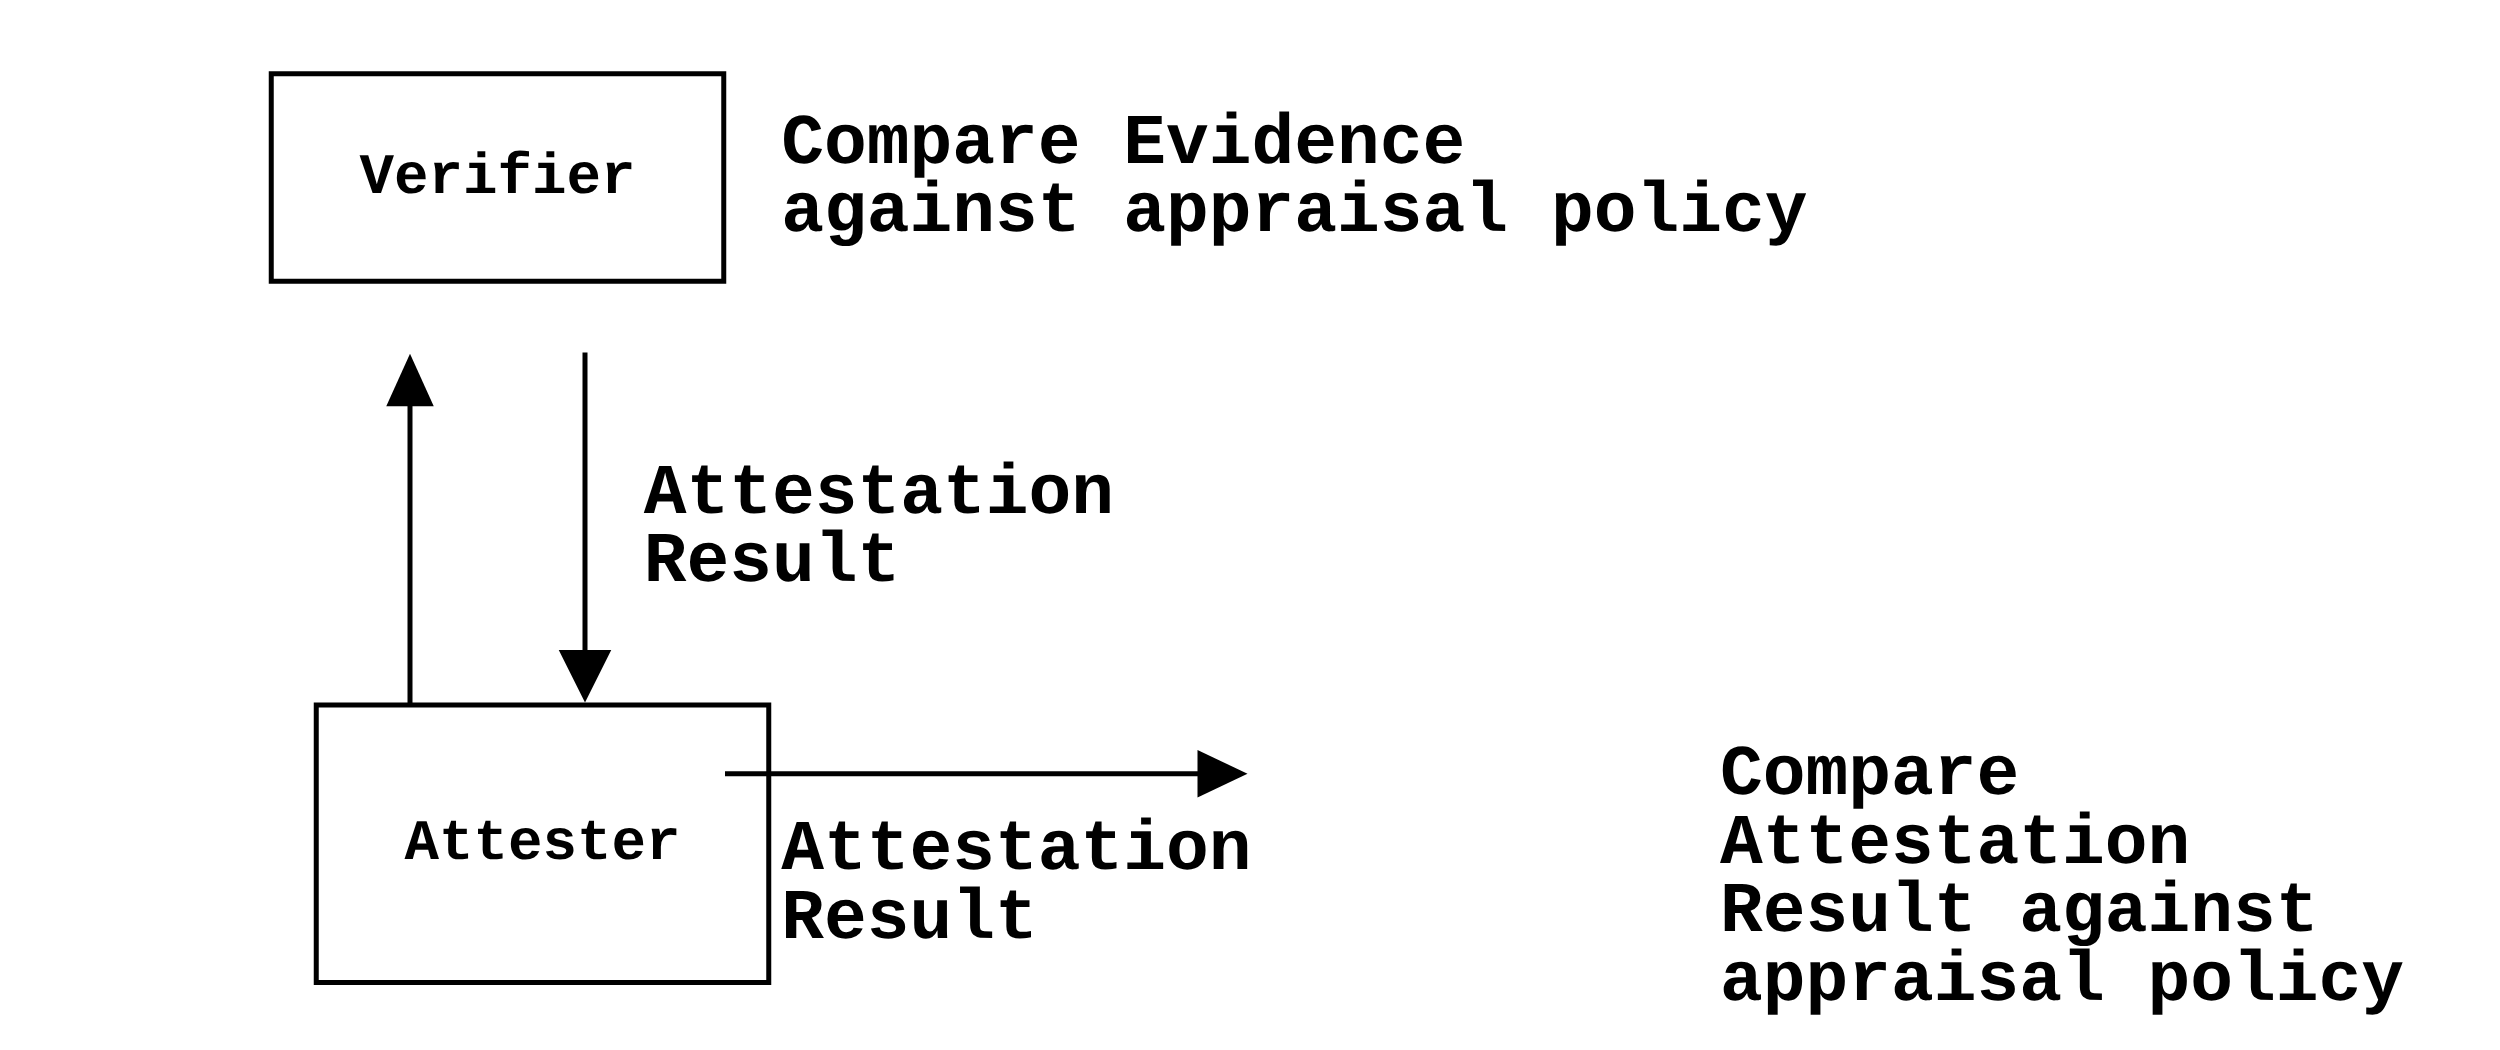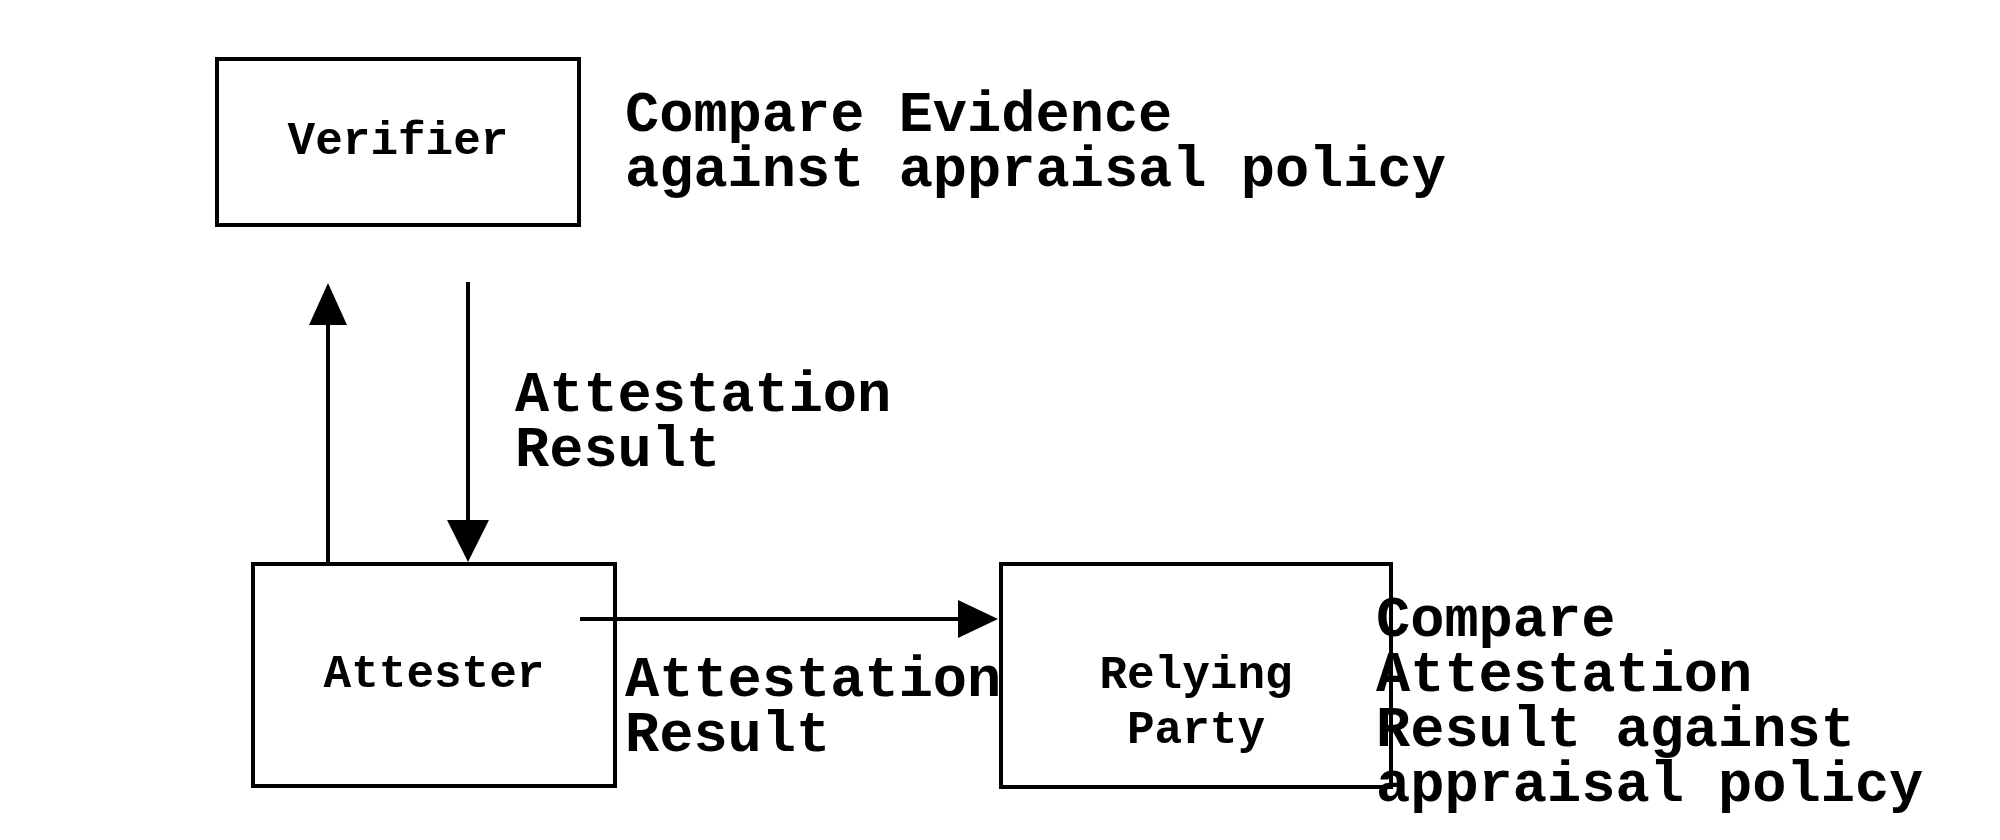--- a/index.html
+++ b/index.html
@@ -80,24 +80,20 @@
 <div class="canvas">
 
   <div class="box box-verifier">
     <span class="box-label">Verifier</span>
   </div>
 
   <div class="box box-attester">
     <span class="box-label">Attester</span>
   </div>
 
-  <div class="box box-relying">
-    <span class="box-label">Relying
-Party</span>
-  </div>
 
   <div class="shaft shaft-evidence"></div>
   <div class="tri tri-up"></div>
 
   <div class="shaft shaft-down"></div>
   <div class="tri tri-down"></div>
   <div class="label label-attestation-down">Attestation
 Result</div>
 
   <div class="shaft shaft-right"></div>

